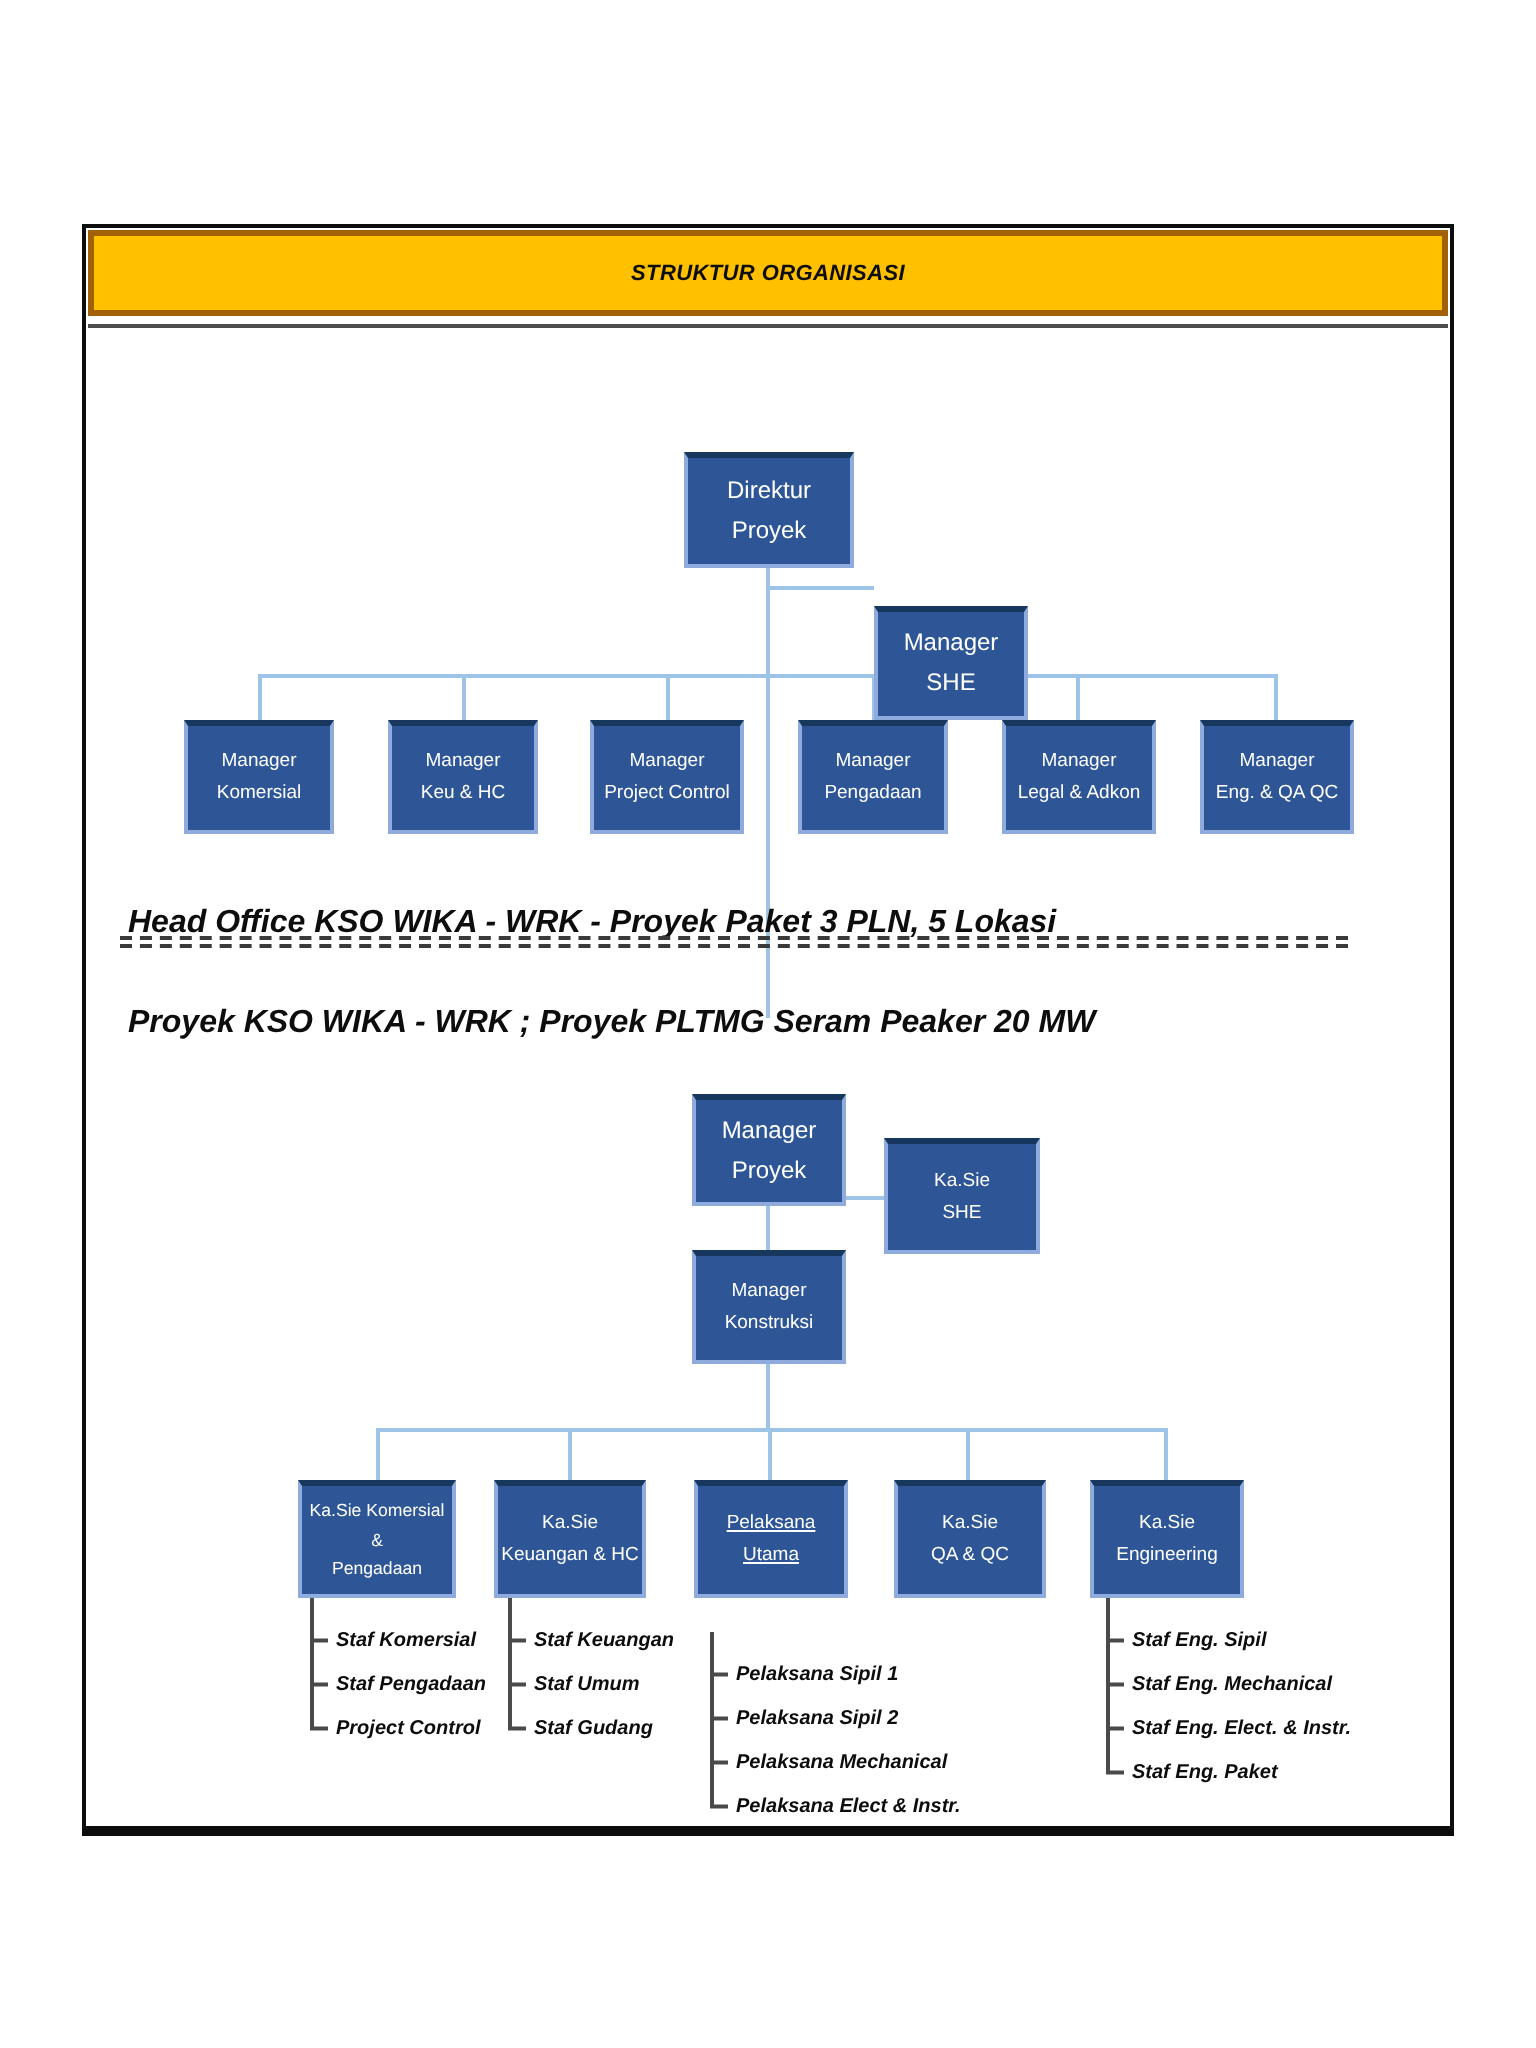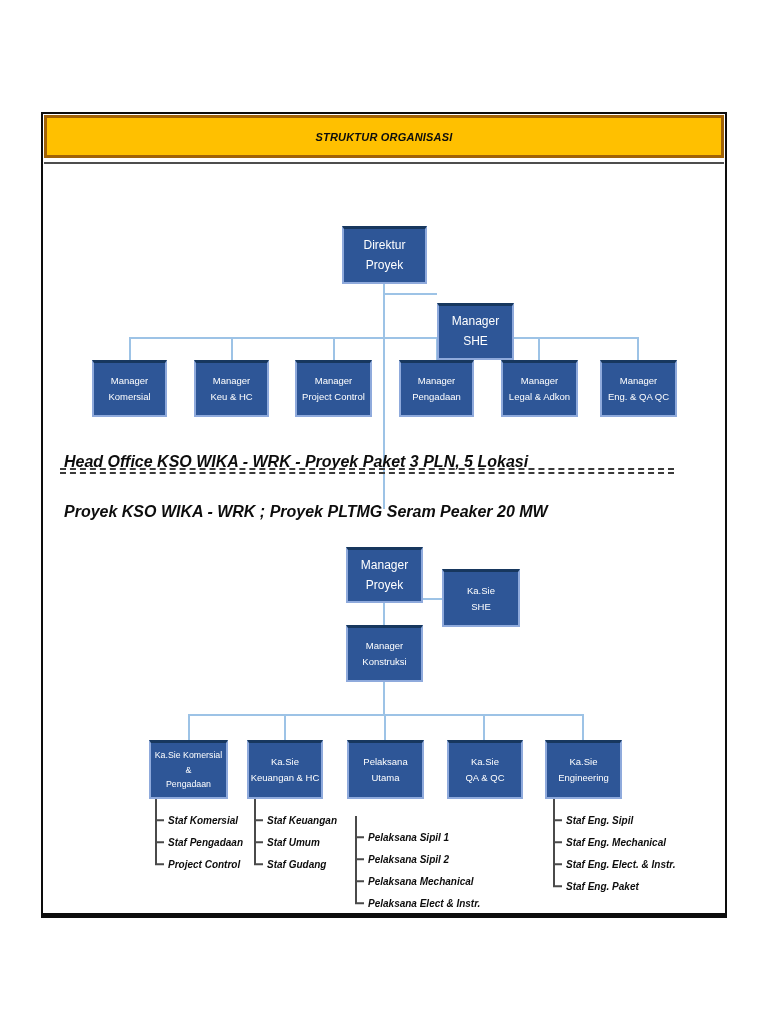--- a/index.html
+++ b/index.html
@@ -94,21 +94,21 @@
 Proyek</div>
   <div class="obox" style="left:399px; top:455px; width:78px; height:58px;">Ka.Sie
 SHE</div>
   <div class="obox" style="left:303px; top:511px; width:77px; height:57px;">Manager
 Konstruksi</div>
 
   <div class="obox" style="left:106px; top:626px; width:79px; height:59px; font-size:8.8px;">Ka.Sie Komersial &amp;
 Pengadaan</div>
   <div class="obox" style="left:204px; top:626px; width:76px; height:59px;">Ka.Sie
 Keuangan &amp; HC</div>
-  <div class="obox" style="left:304px; top:626px; width:77px; height:59px;">Pelaksana
+  <div class="obox" style="left:304px; top:626px; width:77px; height:59px;text-decoration:underline;">Pelaksana
 Utama</div>
   <div class="obox" style="left:404px; top:626px; width:76px; height:59px;">Ka.Sie
 QA &amp; QC</div>
   <div class="obox" style="left:502px; top:626px; width:77px; height:59px;">Ka.Sie
 Engineering</div>
 
   <div class="staff-col" style="left:112px; top:685px;">
     <div class="staff-tree" style="height:65px;"></div>
     <div class="staff-item">Staf Komersial</div>
     <div class="staff-item">Staf Pengadaan</div>

